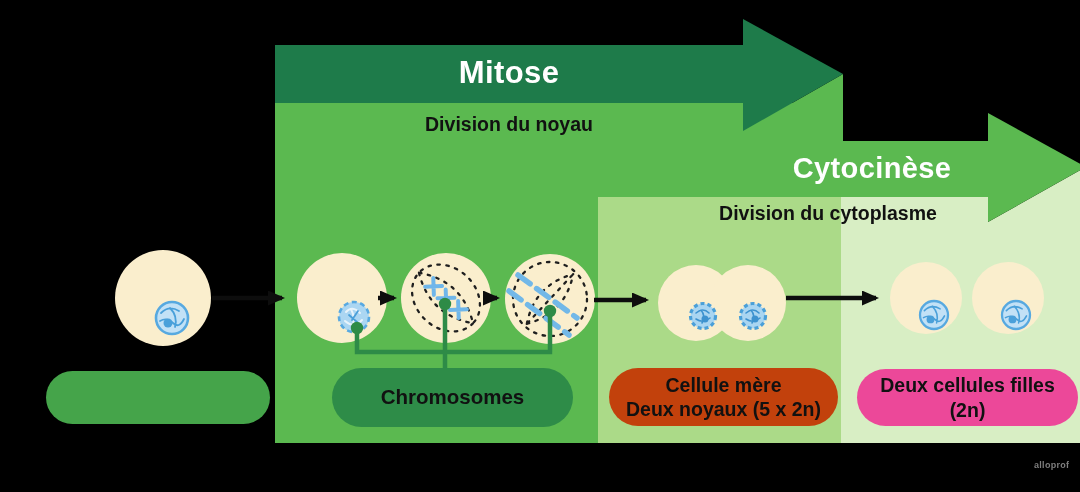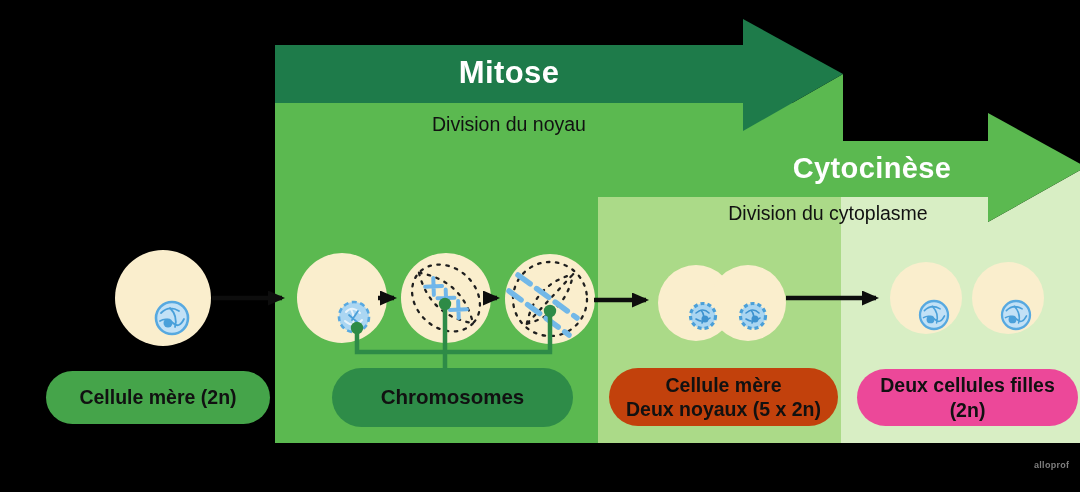--- a/index.html
+++ b/index.html
@@ -2,21 +2,21 @@
 <html><head>
 <meta charset="utf-8">
 <style>
   html,body{margin:0;padding:0;background:#000;}
   #stage{
     position:relative;width:1080px;height:492px;background:#000;overflow:hidden;
     font-family:"Liberation Sans","DejaVu Sans",sans-serif;
     margin-left:28px;
   }
   #shapes{position:absolute;left:0;top:0;}
-  .txt{position:absolute;text-align:center;color:#111;font-weight:400;}
+  .txt{position:absolute;text-align:center;color:#111;font-weight:700;}
   .title{color:#fff;font-weight:800;letter-spacing:.4px;}
   #t-mitose{left:247px;top:56px;width:468px;font-size:31px;line-height:34px;}
   #t-noyau{left:247px;top:112px;width:468px;font-size:19.5px;line-height:24px;}
   #t-cyto{left:612px;top:152px;width:464px;font-size:29px;line-height:32px;}
   #t-cytoplasme{left:560px;top:201px;width:480px;font-size:19.5px;line-height:24px;}
   .pill{
     position:absolute;border-radius:30px;display:flex;flex-direction:column;
     align-items:center;justify-content:center;text-align:center;
     color:#111;font-weight:700;font-size:20px;line-height:24.5px;
   }
@@ -134,21 +134,20 @@
       <line x1="758" y1="298" x2="848" y2="298" marker-end="url(#ah)"></line>
     </g>
   </svg>
 
   <div id="t-mitose" class="txt title">Mitose</div>
   <div id="t-noyau" class="txt">Division du noyau</div>
   <div id="t-cyto" class="txt title">Cytocinèse</div>
   <div id="t-cytoplasme" class="txt">Division du cytoplasme</div>
 
   <div id="pill-mother" class="pill">
-    <span>Cellule mère (2n)</span>
   </div>
 
   <div id="pill-chromosomes" class="pill">
     <span>Chromosomes</span>
   </div>
 
   <div id="pill-twonuclei" class="pill">
     <span>Cellule mère</span>
     <span>Deux noyaux (5 x 2n)</span>
   </div>

